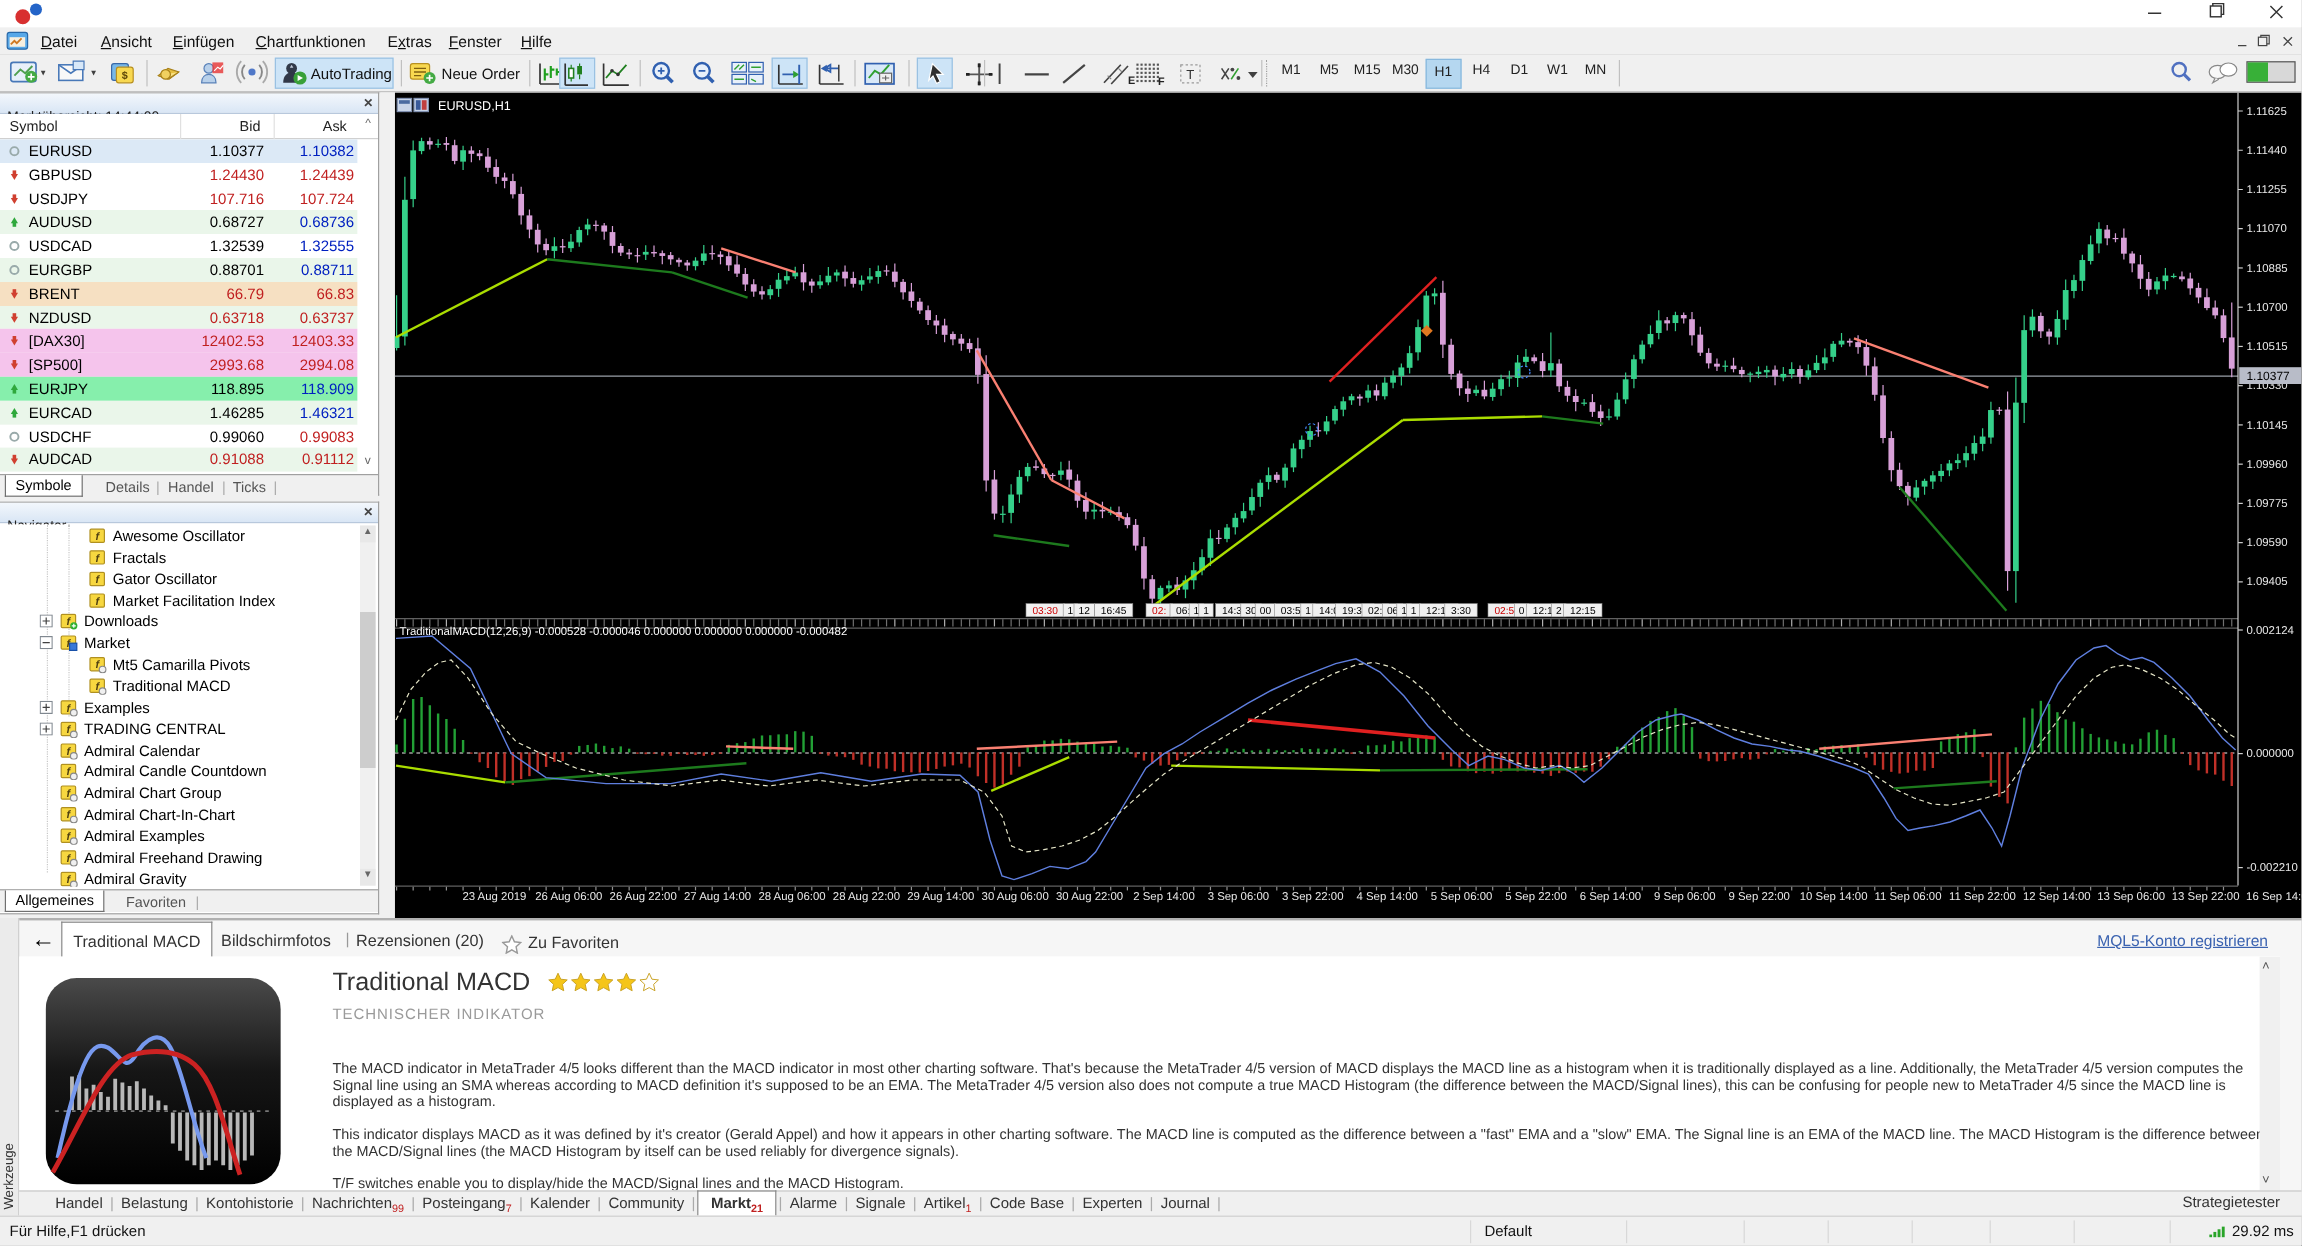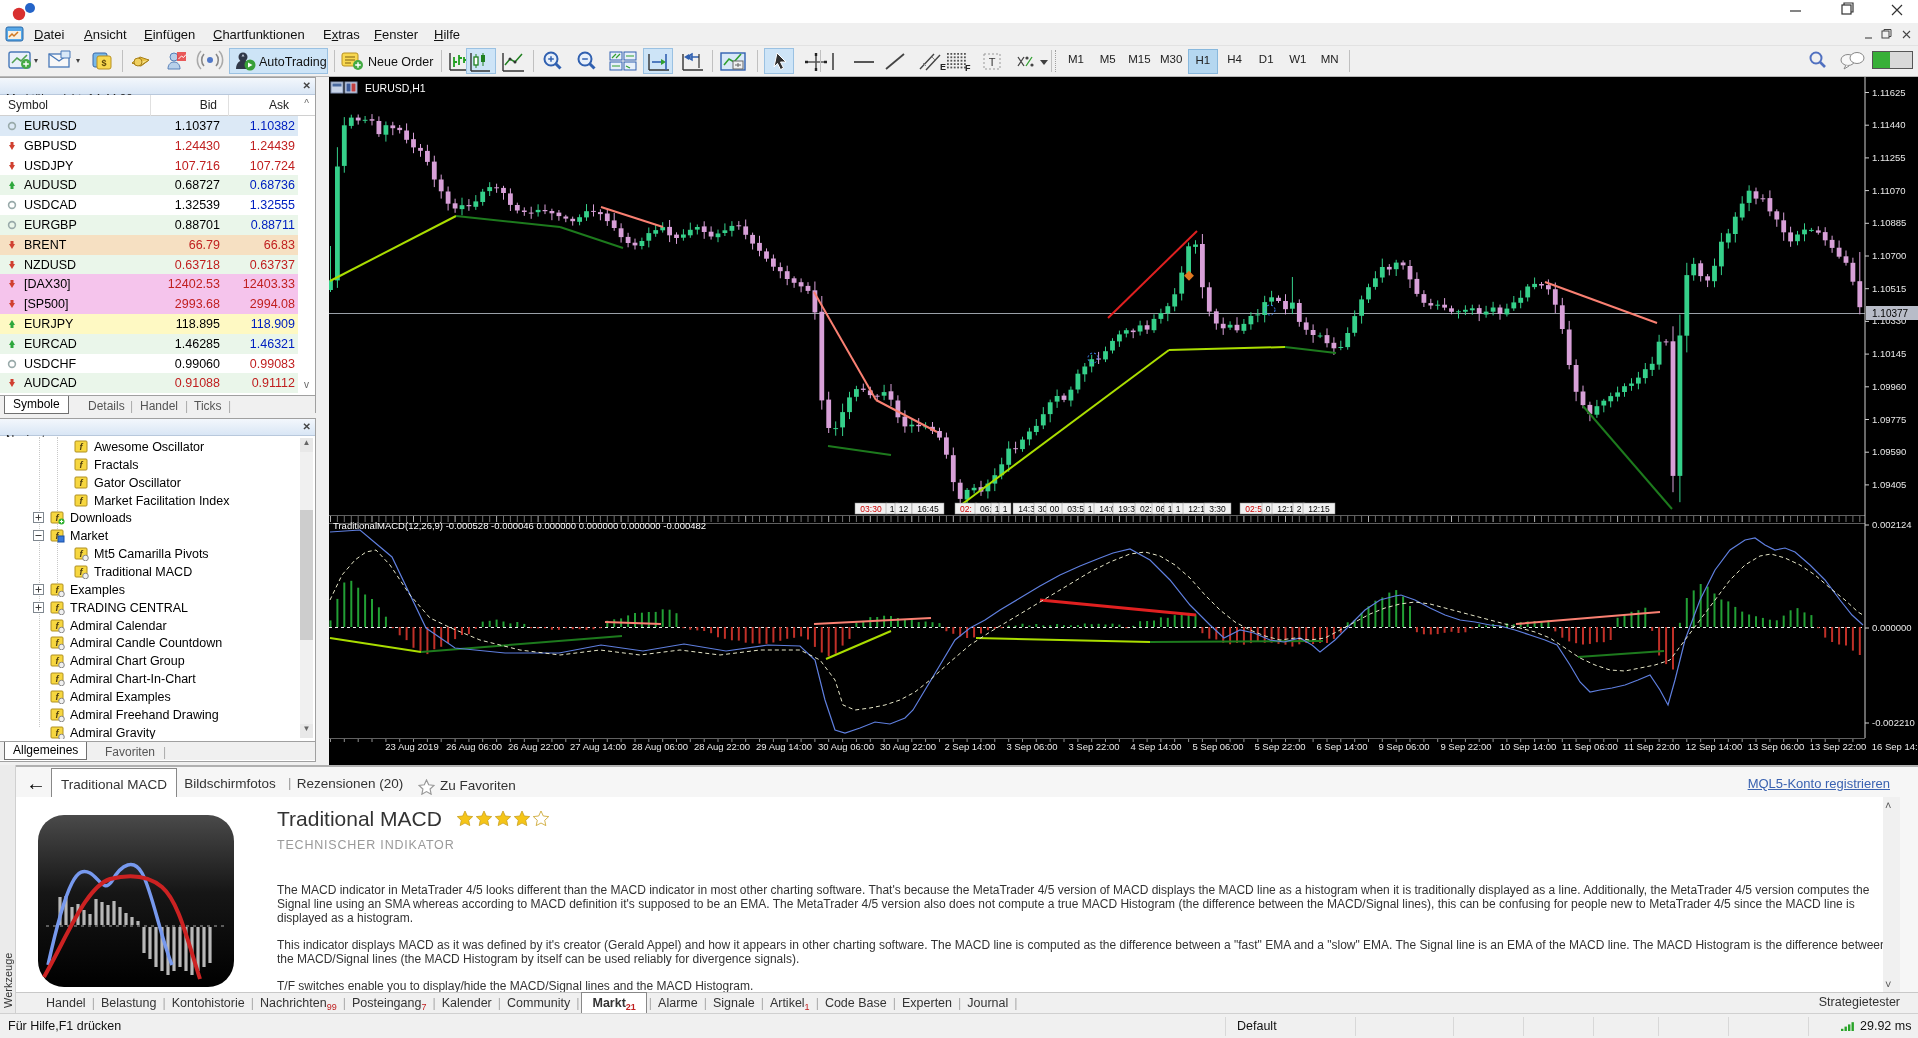--- a/index.html
+++ b/index.html
@@ -392,21 +392,21 @@
       </div>
       <div class="mwrow" style="top:178.2px;background:#f5c4ec">
         <span class="ic"><svg width="10" height="10">
             <path d="M2 4 L8 4 L5 9 Z" fill="#d04030"></path>
             <rect x="3.5" y="1" width="3" height="3.5" fill="#d04030"></rect>
           </svg></span>
         <span class="sym">[SP500]</span>
         <span class="bid" style="color:#c02020">2993.68</span>
         <span class="ask" style="color:#c02020">2994.08</span>
       </div>
-      <div class="mwrow" style="top:198.0px;background:#fef9c3">
+      <div class="mwrow" style="top:198.0px;background:#86efac">
         <span class="ic"><svg width="10" height="10">
             <path d="M2 6 L8 6 L5 1 Z" fill="#2fa83c"></path>
             <rect x="3.5" y="5.5" width="3" height="3.5" fill="#2fa83c"></rect>
           </svg></span>
         <span class="sym">EURJPY</span>
         <span class="bid" style="color:#000">118.895</span>
         <span class="ask" style="color:#0020c0">118.909</span>
       </div>
       <div class="mwrow" style="top:217.8px;background:#eaf6ea">
         <span class="ic"><svg width="10" height="10">

